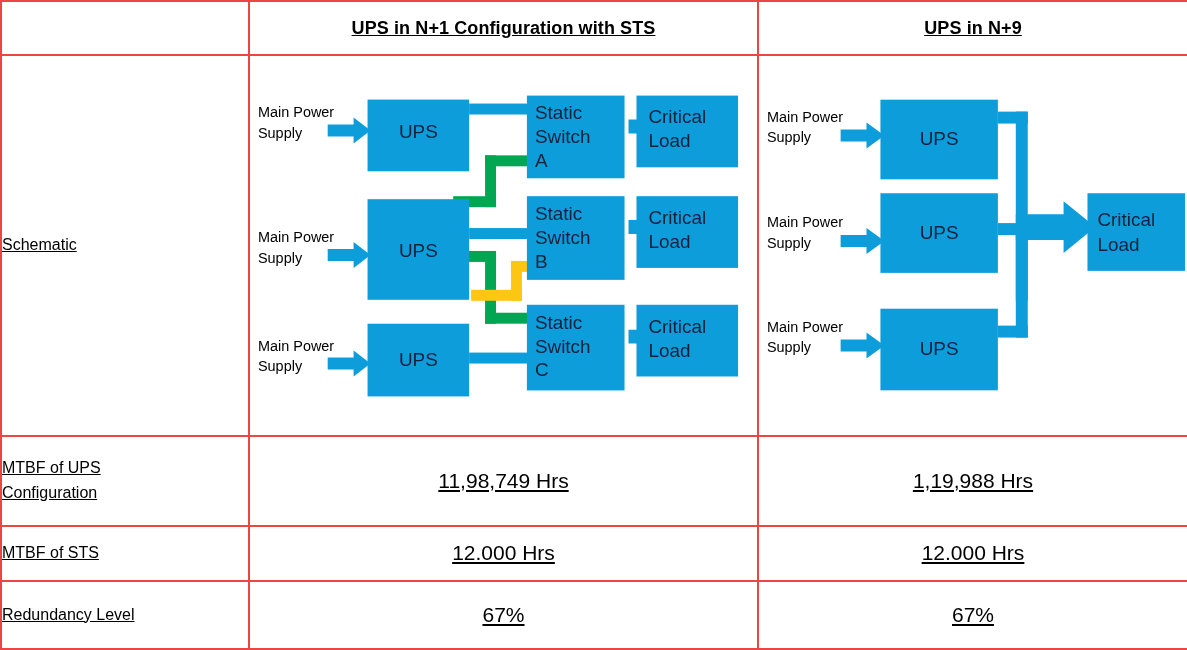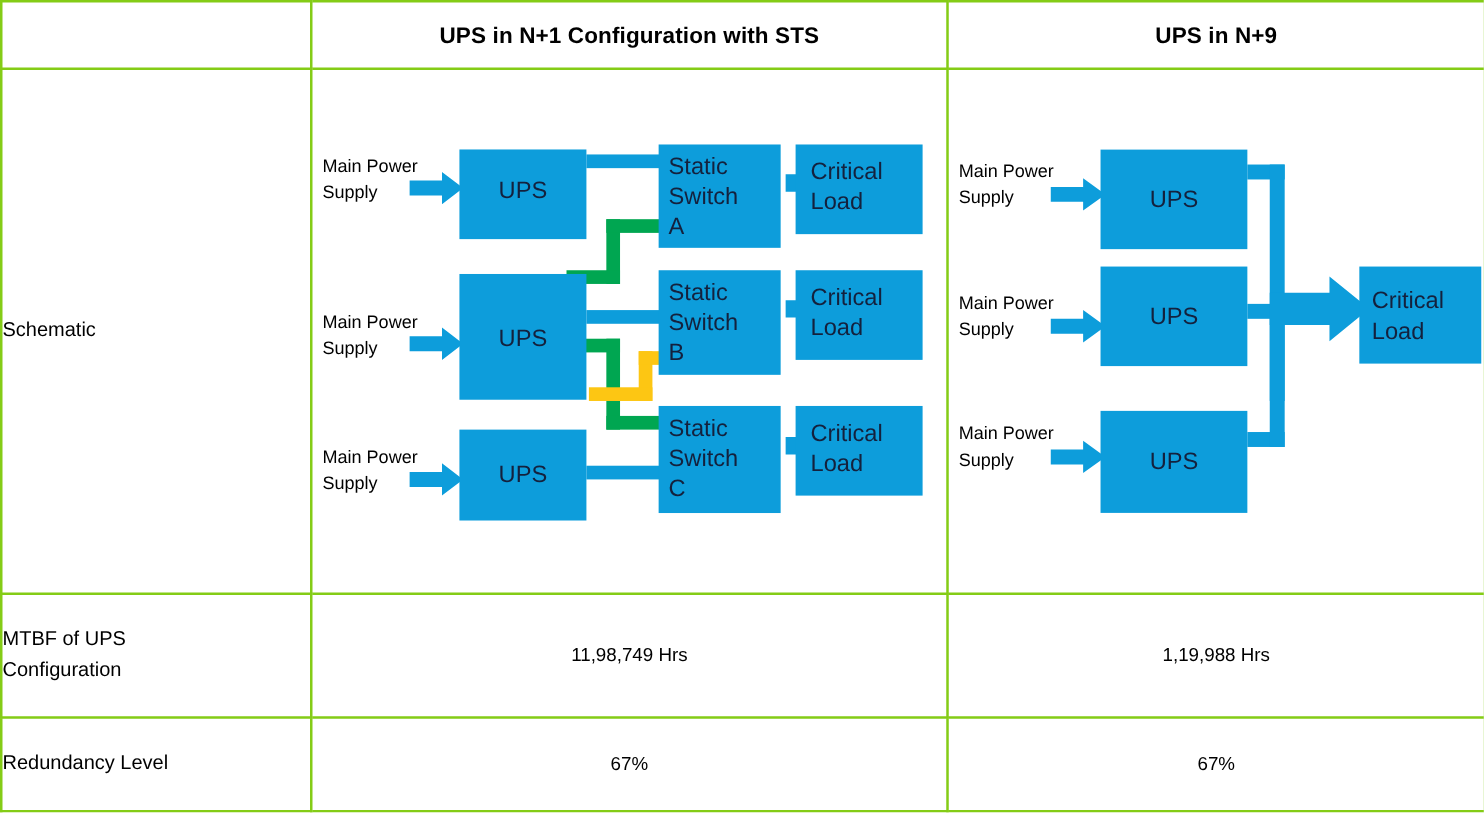--- a/index.html
+++ b/index.html
@@ -1,25 +1,25 @@
 <!DOCTYPE html>
 <html><head>
 <meta charset="utf-8">
 <style>
   html,body{margin:0;padding:0;background:#ffffff;}
   body{font-family:"Liberation Sans",sans-serif;color:#000;}
   .page{width:1187px;height:650px;position:relative;box-sizing:border-box;background:#fff;}
   table.cmp{border-collapse:collapse;width:1187px;height:650px;table-layout:fixed;}
-  table.cmp td,table.cmp th{border:2px solid #84cc16;padding:0;vertical-align:middle;background:#fff;}
+  table.cmp td,table.cmp th{border:2px solid #ef4444;padding:0;vertical-align:middle;background:#fff;text-decoration:underline;}
   col.c1{width:248px;}
   col.c2{width:509px;}
   col.c3{width:430px;}
   th.hdr{height:52px;font-size:18px;font-weight:bold;text-align:center;letter-spacing:.1px;}
   td.rowlabel{font-size:16px;text-align:left;padding-left:18px;line-height:1.55;margin-top:41px;}
-  td.val{font-size:15px;text-align:center;}
+  td.val{font-size:21px;text-align:center;}
   tr.schem td{height:329px;}
   tr.r-mtbfups td{height:76px;}
   tr.r-mtbfsts td{height:46px;}
   tr.r-avail td{height:45px;}
   tr.r-down td{height:45px;}
   tr.r-redun td{height:57px;}
   .schematic-cell{padding:0;}
   .svgwrap{display:block;width:100%;height:100%;}
   svg{display:block;}
   .blk-text{font-family:"Liberation Sans",sans-serif;font-size:19px;fill:#14213d;}
@@ -163,20 +163,25 @@
 
     <tr class="r-mtbfups">
       <td class="rowlabel">
         <div>MTBF of UPS</div>
         <div>Configuration</div>
       </td>
       <td class="val">11,98,749 Hrs</td>
       <td class="val">1,19,988 Hrs</td>
     </tr>
 
+    <tr class="r-mtbfsts">
+      <td class="rowlabel">MTBF of STS</td>
+      <td class="val">12.000 Hrs</td>
+      <td class="val">12.000 Hrs</td>
+    </tr>
 
 
 
     <tr class="r-redun">
       <td class="rowlabel">Redundancy Level</td>
       <td class="val">67%</td>
       <td class="val">67%</td>
     </tr>
   </tbody>
 </table>

